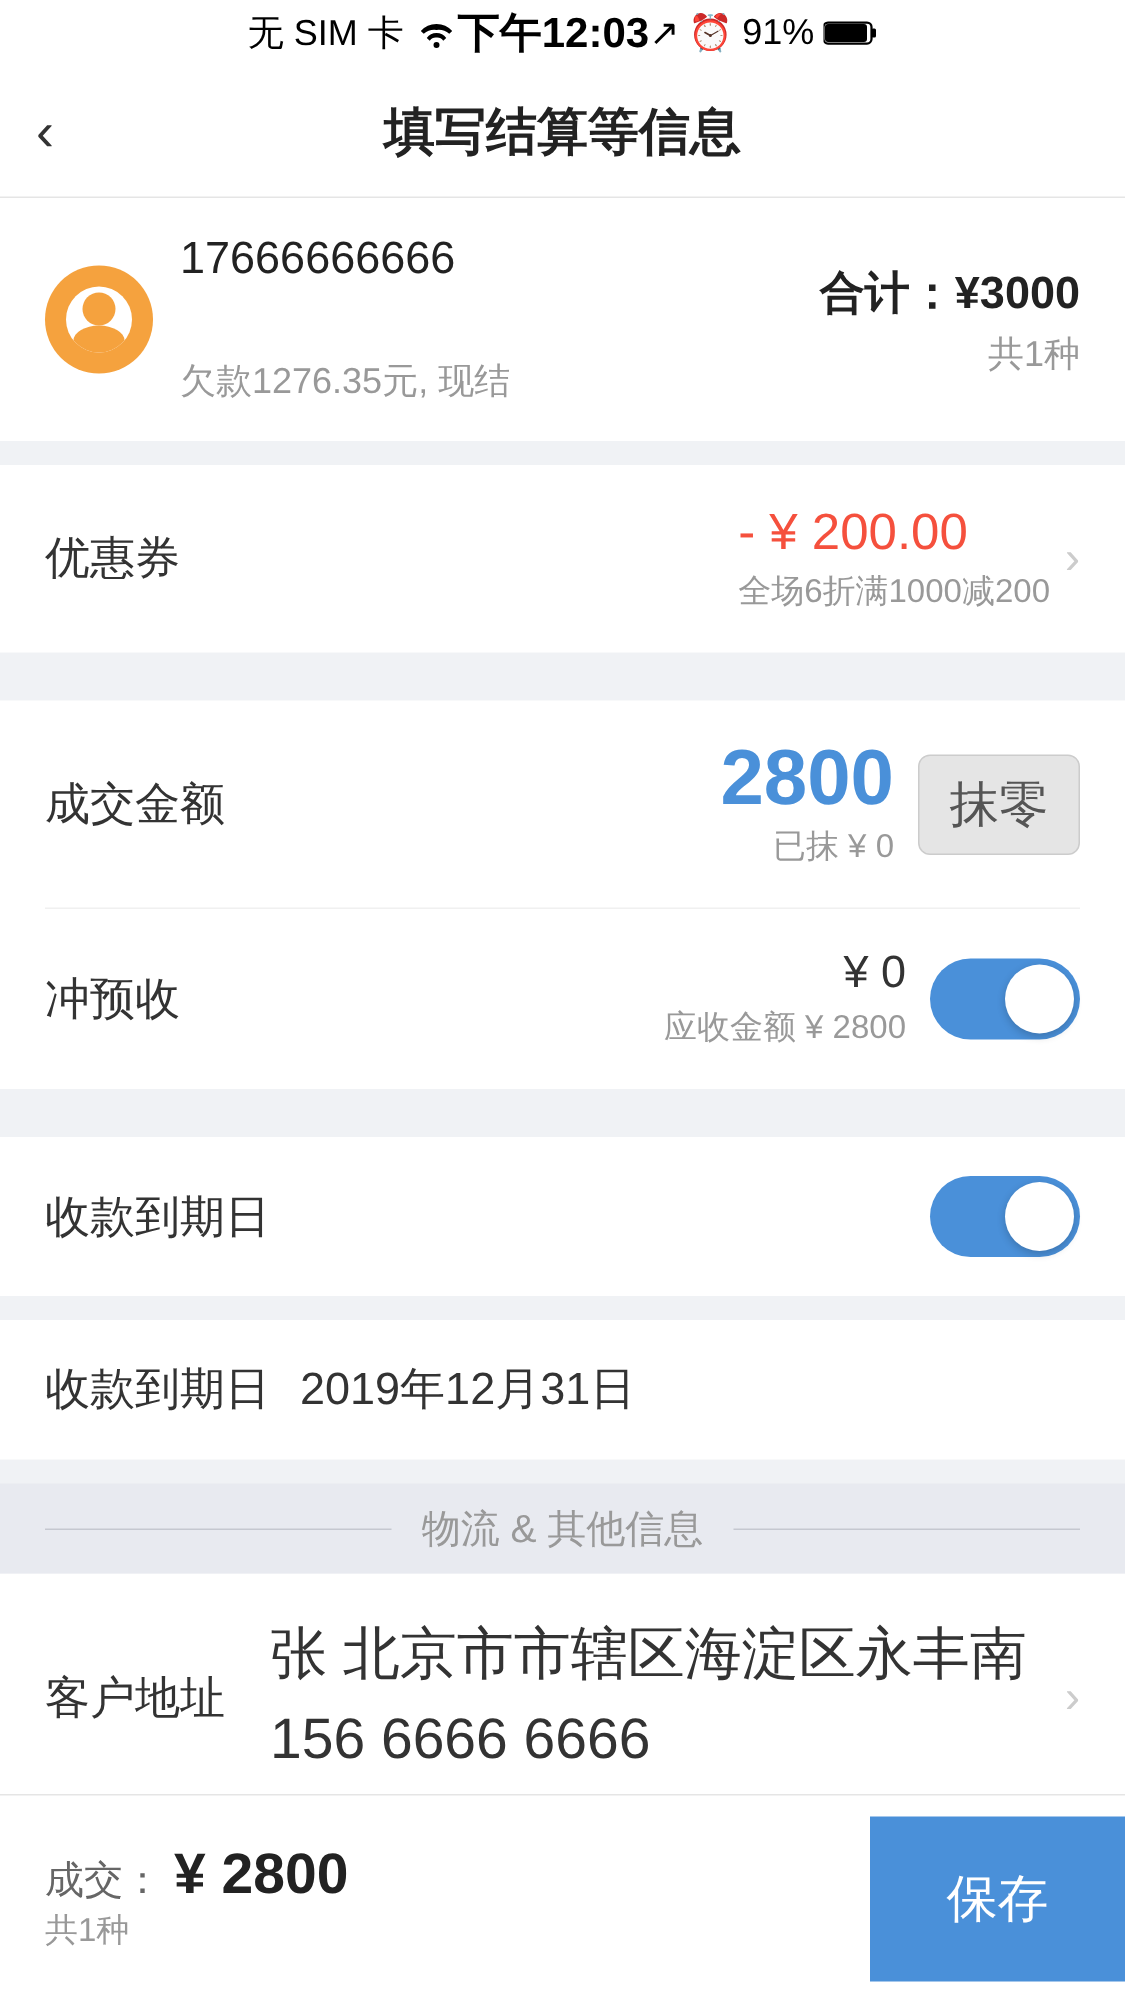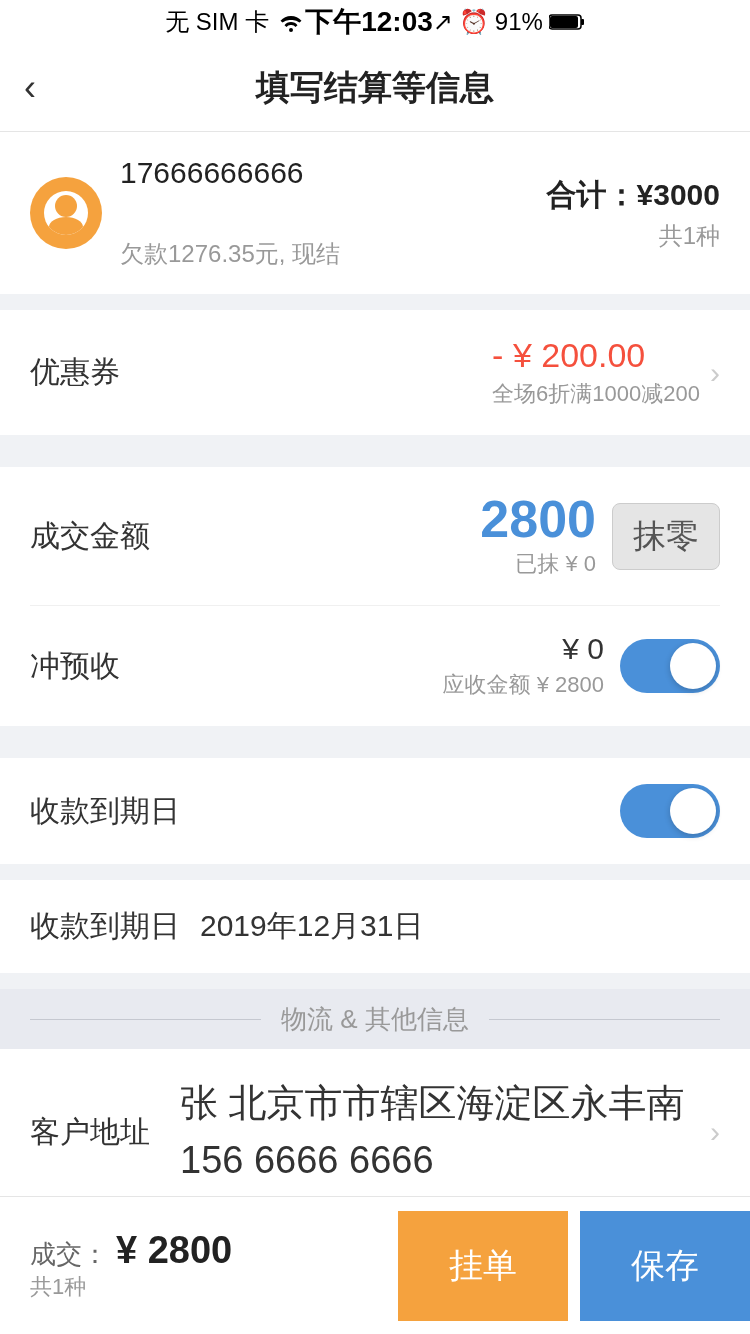--- a/index.html
+++ b/index.html
@@ -407,15 +407,14 @@
 </div>
 
 <div class="bottom-bar">
   <div class="bottom-info">
     <div style="display:flex;align-items:baseline;gap:8px;">
       <span class="bottom-deal">成交：</span>
       <span class="bottom-amount">¥ 2800</span>
     </div>
     <div class="bottom-count">共1种</div>
   </div>
-  <button class="bottom-btn btn-hold">挂单</button>
   <button class="bottom-btn btn-save">保存</button>
 </div>
 
 </body></html>

